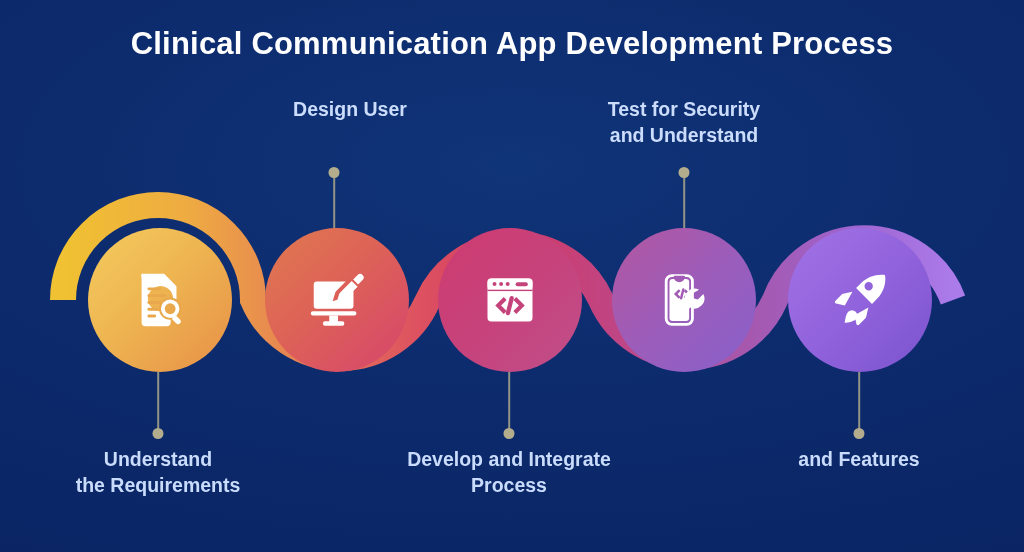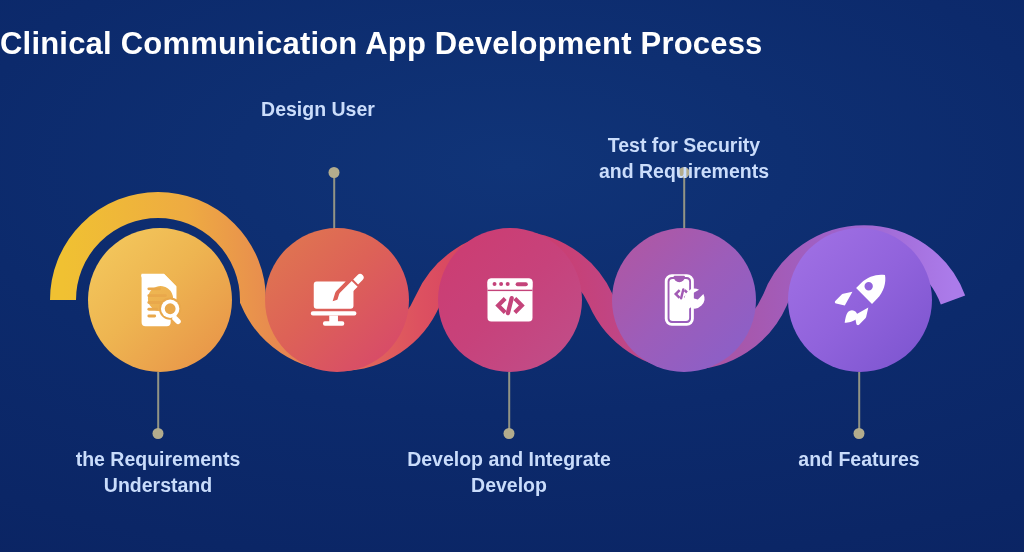--- a/index.html
+++ b/index.html
@@ -9,21 +9,21 @@
     background:
       radial-gradient(120% 100% at 50% 30%, #103478 0%, #0c2a6c 45%, #0a2260 100%),
       #0b2a6b;
     position:relative;
   }
   #stage { position:absolute; inset:0; }
 
   .title {
     position:absolute;
     top:26px; left:0; width:100%;
-    text-align:left;
+    text-align:center;
     color:#ffffff;
     font-size:31px;
     font-weight:bold;
     letter-spacing:0.2px;
     white-space:nowrap;
   }
 
   svg.wave { position:absolute; left:0; top:0; }
 
   .node-label {
@@ -191,36 +191,36 @@
     <span>
       <svg width="62" height="62" viewBox="0 0 64 64" fill="#ffffff">
         <path d="M57.8 6.2c-7.6-1.4-17.6 1.2-24.6 8.2L28 19.6l16.4 16.4 5.2-5.2c7-7 9.6-17 8.2-24.6zM44 20.9a4.3 4.3 0 1 1-6.1-6.1 4.3 4.3 0 0 1 6.1 6.1z"></path>
         <path d="M24.2 23.4l-9.6 2.2a3 3 0 0 0-1.5.8l-6.6 6.6a1.6 1.6 0 0 0 .8 2.7l9 1.9z"></path>
         <path d="M40.6 39.8l-2.2 9.6a3 3 0 0 1-.8 1.5l-6.6 6.6a1.6 1.6 0 0 1-2.7-.8l-1.9-9z"></path>
         <path d="M19.8 44.2c-2.6 2.6-3.6 11.4-3.6 11.4s8.8-1 11.4-3.6a5.5 5.5 0 0 0-7.8-7.8z"></path>
       </svg>
     </span>
   </div>
 
-  <div class="node-label top" style="left:168px; top:97px; width:300px;">
+  <div class="node-label top" style="left:200px; top:97px; width:300px;">
     <div>Design User</div>
   </div>
 
-  <div class="node-label top" style="left:534px; top:97px; width:300px;margin-top:36px;">
+  <div class="node-label top" style="left:534px; top:97px; width:300px;">
     <div>Test for Security</div>
-    <div>and Requirements</div>
+    <div>and Understand</div>
   </div>
 
   <div class="node-label bottom" style="left:8px; top:447px; width:300px;">
+    <div>Understand</div>
     <div>the Requirements</div>
-    <div>Understand</div>
   </div>
 
   <div class="node-label bottom" style="left:359px; top:447px; width:300px;">
     <div>Develop and Integrate</div>
-    <div>Develop</div>
+    <div>Process</div>
   </div>
 
   <div class="node-label bottom" style="left:709px; top:447px; width:300px;">
     <div>and Features</div>
   </div>
 
 </div>
 
 </body></html>

